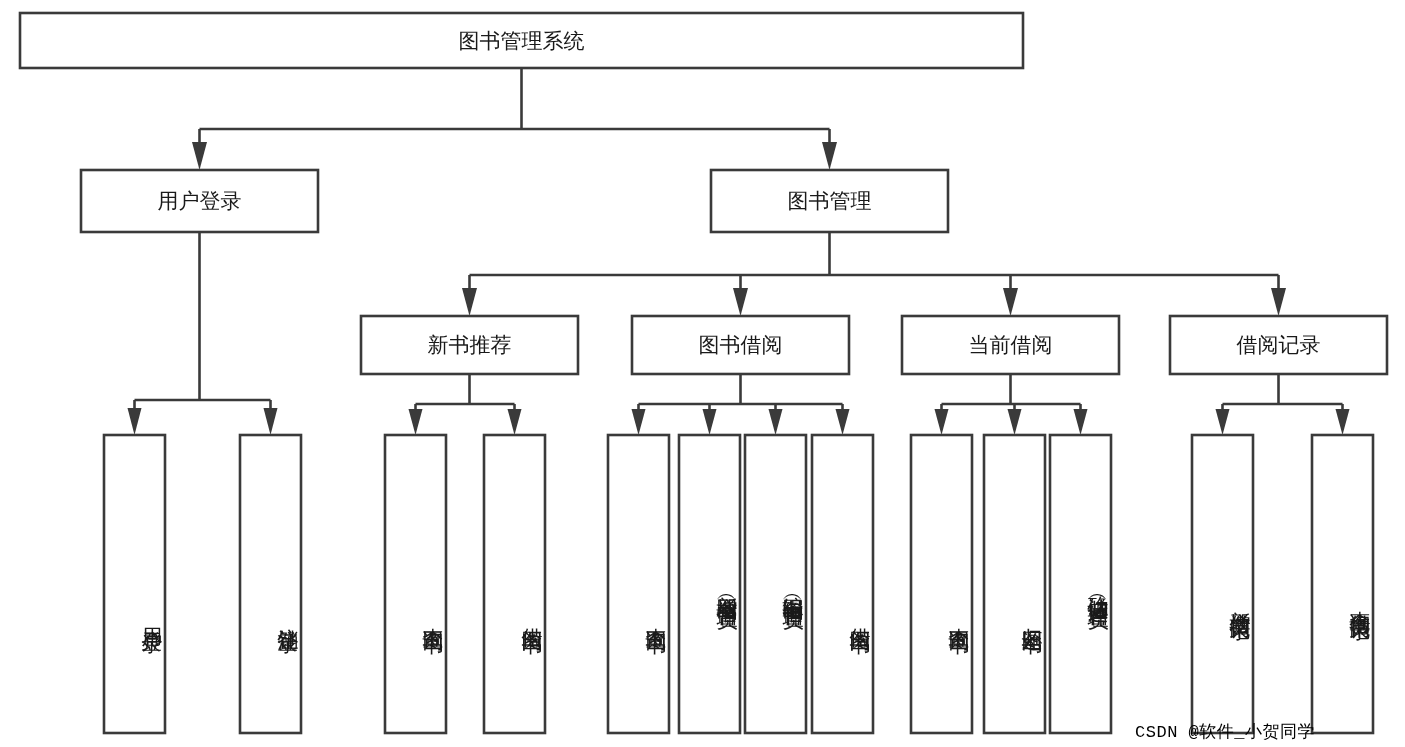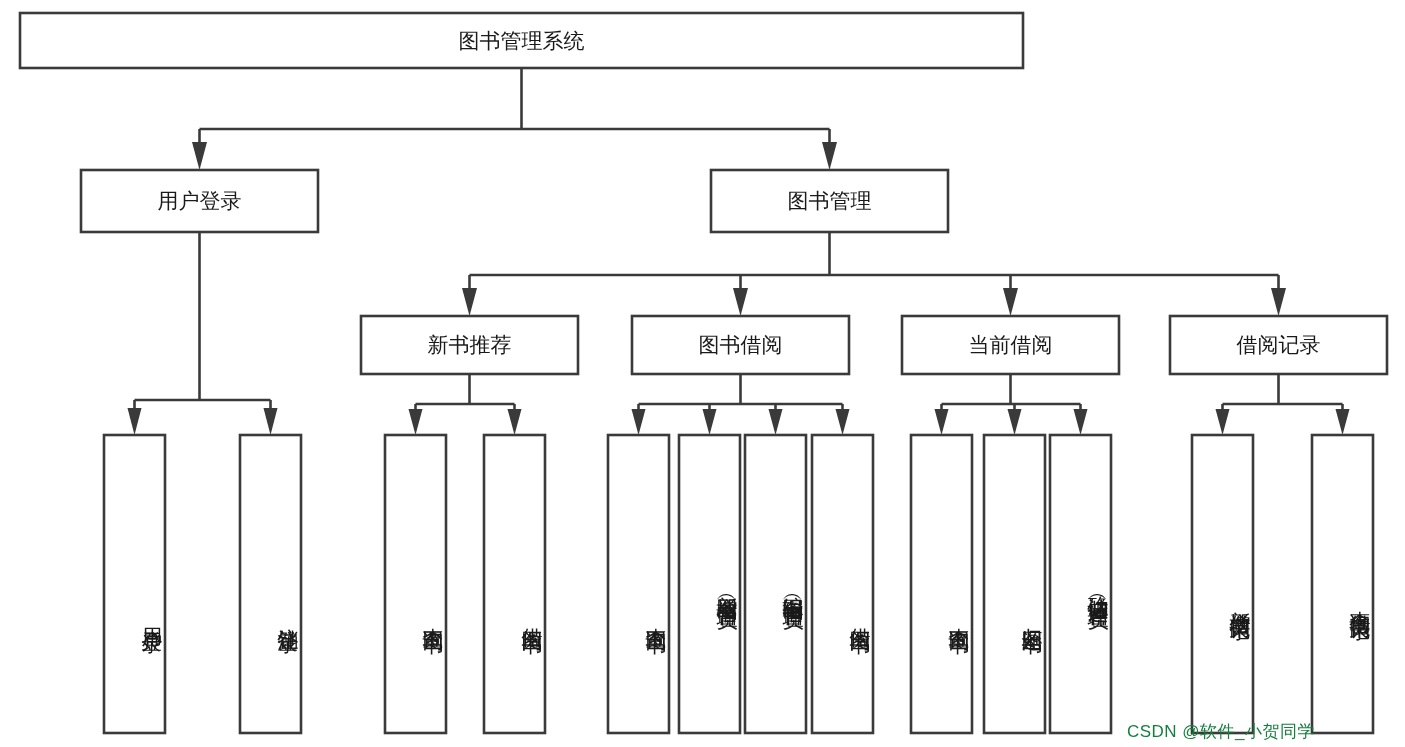--- a/index.html
+++ b/index.html
@@ -63,23 +63,23 @@
     display: flex;
     align-items: flex-start;
     justify-content: center;
     white-space: nowrap;
     pointer-events: none;
   }
   .watermark {
     position: absolute;
     right: 8px;
     bottom: 4px;
-    font-family: Liberation Sans, sans-serif;
+    font-family: Liberation Mono, monospace;
     font-size: 17px;
-    color: #15803d;
+    color: #000000;
     letter-spacing: 0.5px;
     white-space: nowrap;
   }
 </style>
 </head>
 <body>
 
 <div id="diagram-root">
 
   <svg class="diagram-canvas" viewBox="0 0 1405 747">

